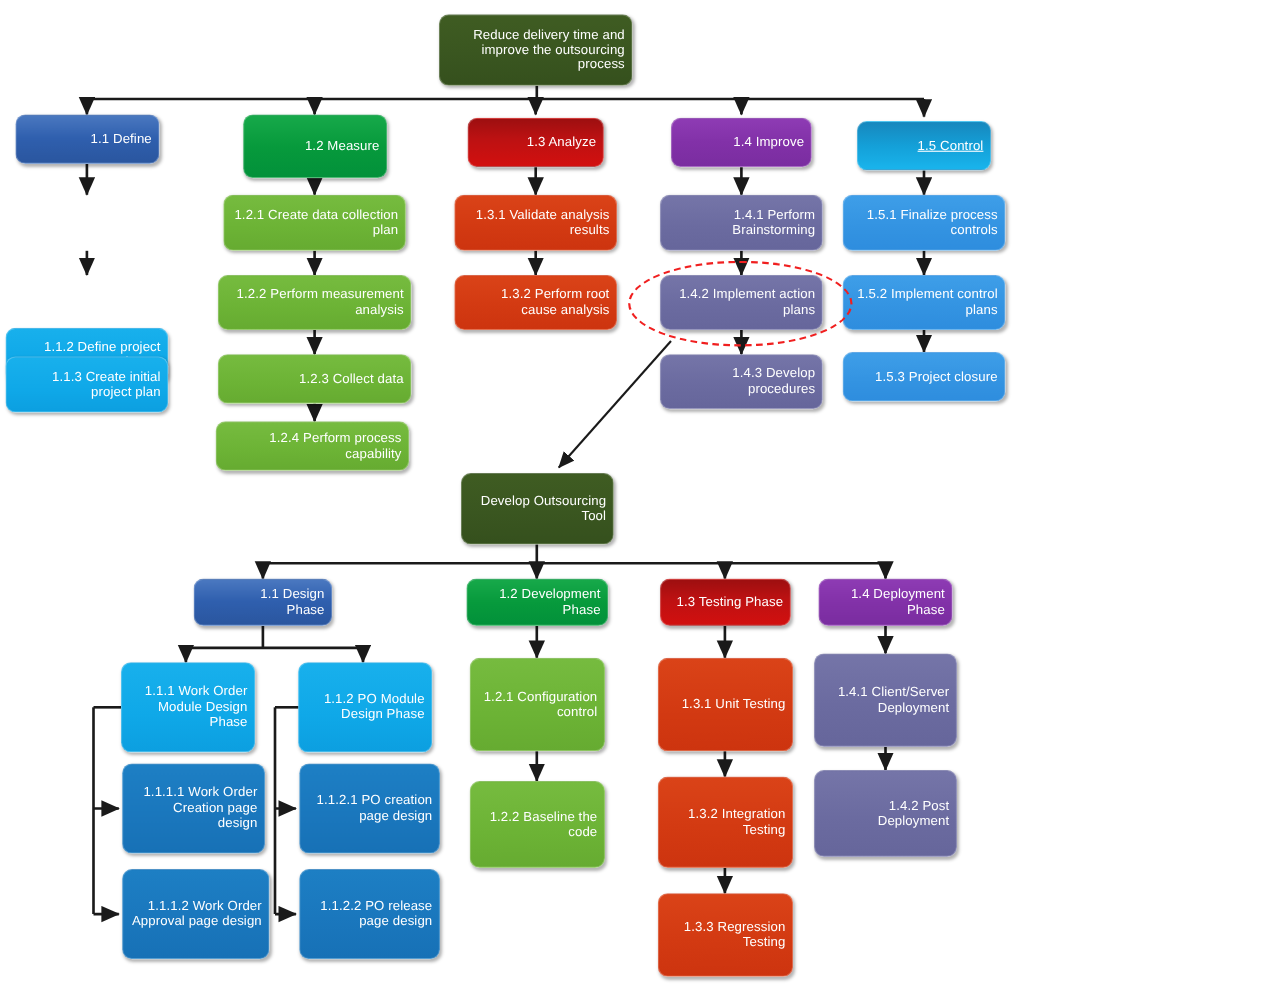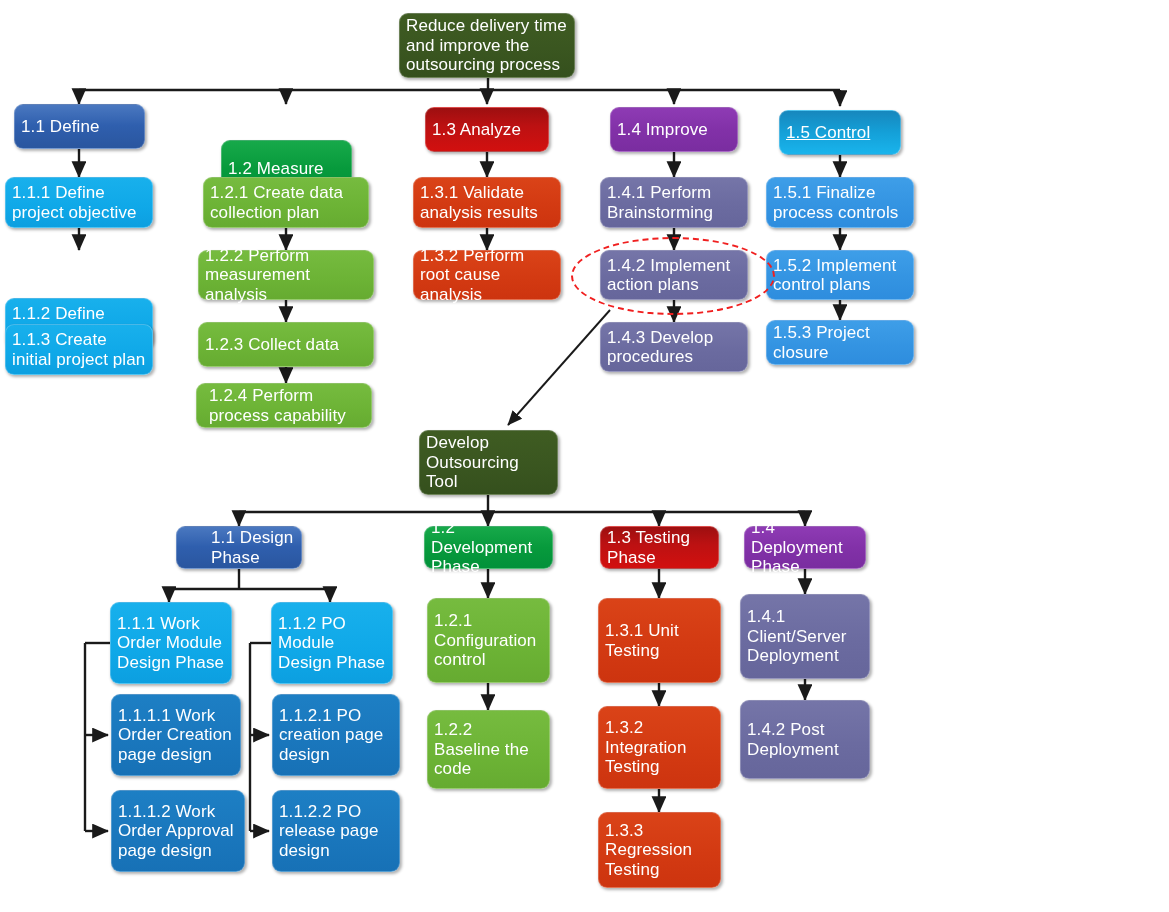--- a/index.html
+++ b/index.html
@@ -4,24 +4,24 @@
 <title>Six Sigma DMAIC Work Breakdown Structure</title>
 <style>
   html,body{margin:0;padding:0;background:#ffffff;}
   body{font-family:"Liberation Sans","DejaVu Sans",sans-serif;}
   #canvas{
     position:relative;width:1169px;height:912px;background:#ffffff;overflow:hidden;
   }
   .edges{position:absolute;left:0;top:0;width:1169px;height:912px;pointer-events:none;}
   .node{
     position:absolute;box-sizing:border-box;
-    display:flex;align-items:center;justify-content:center;text-align:left;
+    display:flex;align-items:center;justify-content:center;text-align:right;
     color:#ffffff;border-radius:9px;
     padding:3px 6px;line-height:1.14;
-    font-size:17px;letter-spacing:.1px;
+    font-size:12px;letter-spacing:.1px;
     box-shadow:1.5px 2px 3px rgba(0,0,0,.30);
     border:1px solid rgba(255,255,255,.25);
     z-index:3;
   }
   .node span{display:block;width:100%;}
 
   
   .c-goal{background:linear-gradient(180deg,#3f5c22 0%,#3a5620 55%,#35501d 100%);}
   .c-define{background:linear-gradient(180deg,#4a78c0 0%,#2f5fae 48%,#2a569f 100%);}
   .c-define-ch{background:linear-gradient(180deg,#18b0ec 0%,#0fa8e8 60%,#0c9fe0 100%);}
@@ -122,31 +122,28 @@
     </g>
   </svg>
 
   <div class="node c-goal" style="left:399px;top:13px;width:176px;height:65px;">
     <span>Reduce delivery time and improve the outsourcing process</span>
   </div>
 
   <div class="node c-define" style="left:14px;top:104px;width:131px;height:45px;">
     <span>1.1 Define</span>
   </div>
-  <div class="node c-define-ch" style="left:5px;top:177px;width:148px;height:51px;">
-    <span>1.1.1 Define project objective</span>
-  </div>
   <div class="node c-define-ch" style="left:5px;top:250px;width:148px;height:50px;margin-top:48px;">
     <span>1.1.2 Define project charter</span>
   </div>
   <div class="node c-define-ch" style="left:5px;top:324px;width:148px;height:51px;">
     <span>1.1.3 Create initial project plan</span>
   </div>
 
-  <div class="node c-measure" style="left:221px;top:104px;width:131px;height:58px;margin-top:36px;">
+  <div class="node c-measure" style="left:221px;top:104px;width:131px;height:58px;">
     <span>1.2 Measure</span>
   </div>
   <div class="node c-measure-ch" style="left:203px;top:177px;width:166px;height:51px;">
     <span>1.2.1 Create data collection plan</span>
   </div>
   <div class="node c-measure-ch" style="left:198px;top:250px;width:176px;height:50px;">
     <span>1.2.2 Perform measurement analysis</span>
   </div>
   <div class="node c-measure-ch" style="left:198px;top:322px;width:176px;height:45px;">
     <span>1.2.3 Collect data</span>

